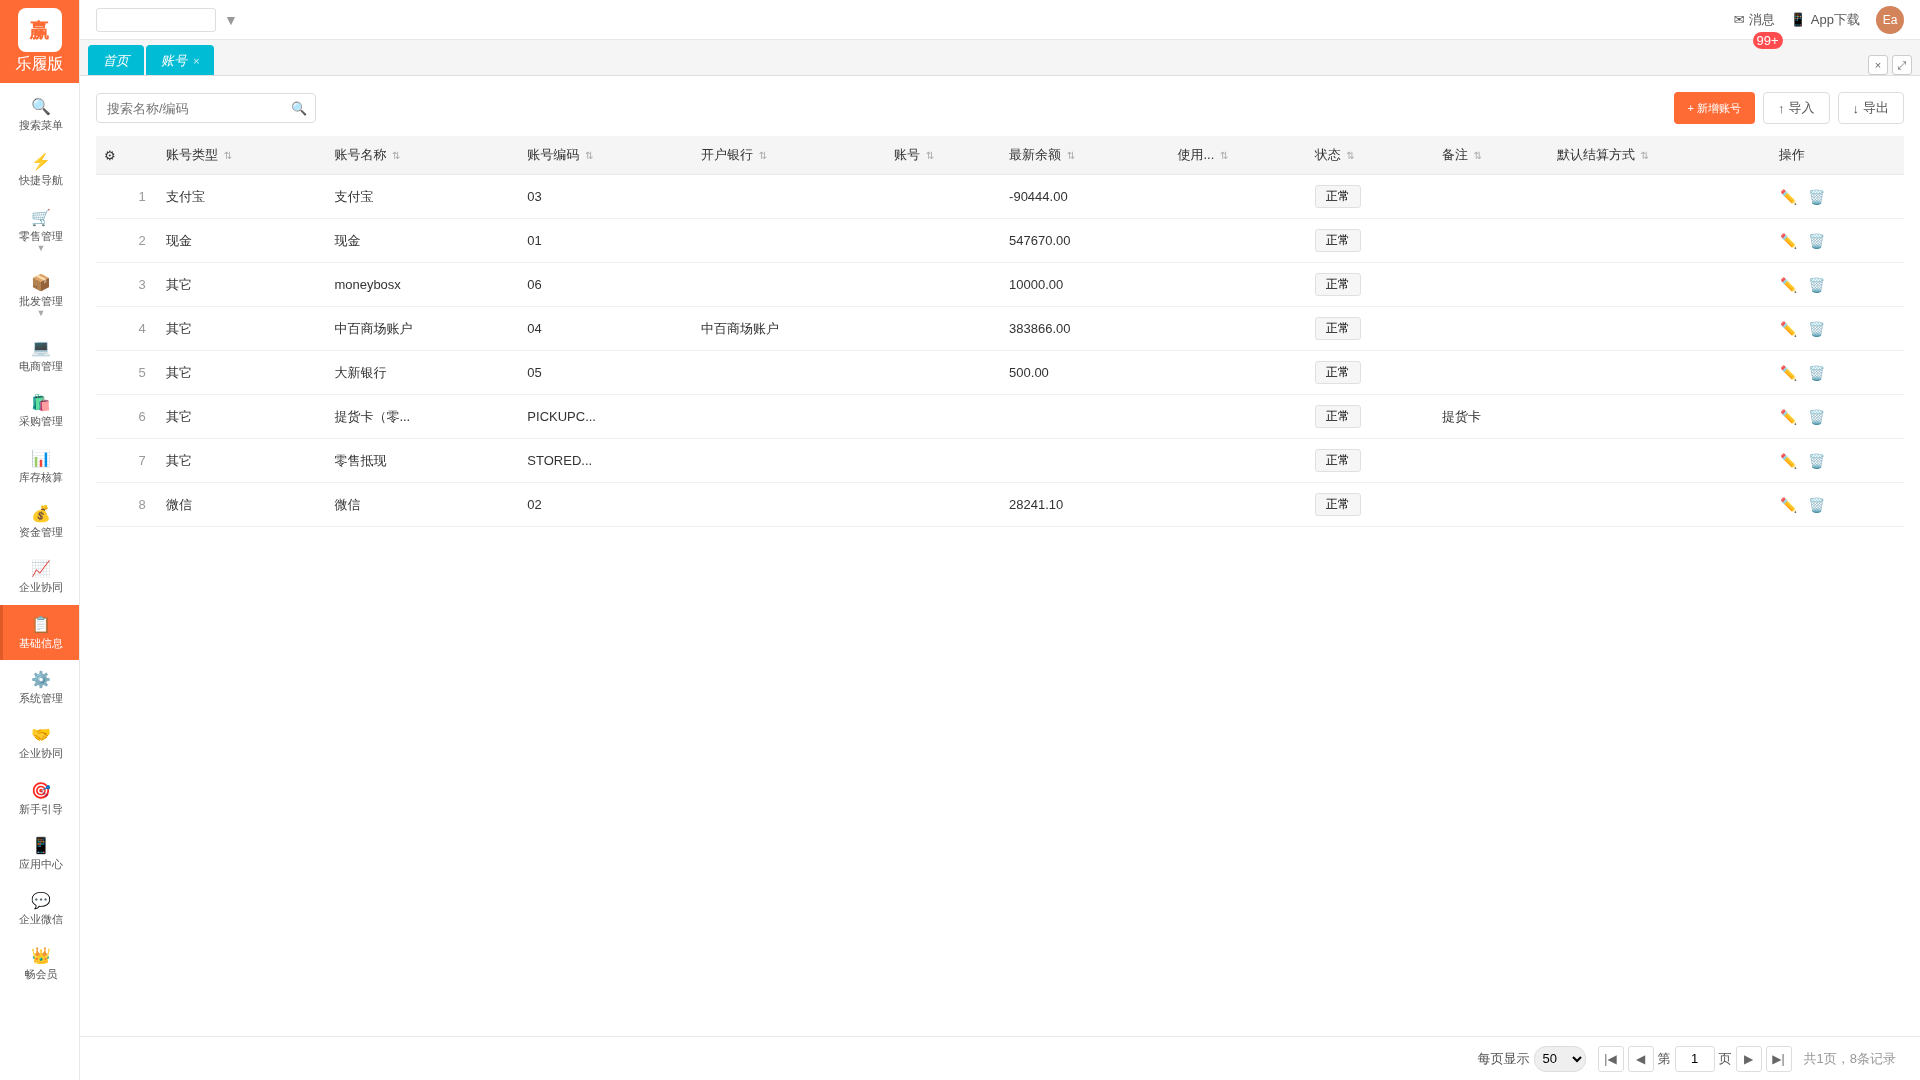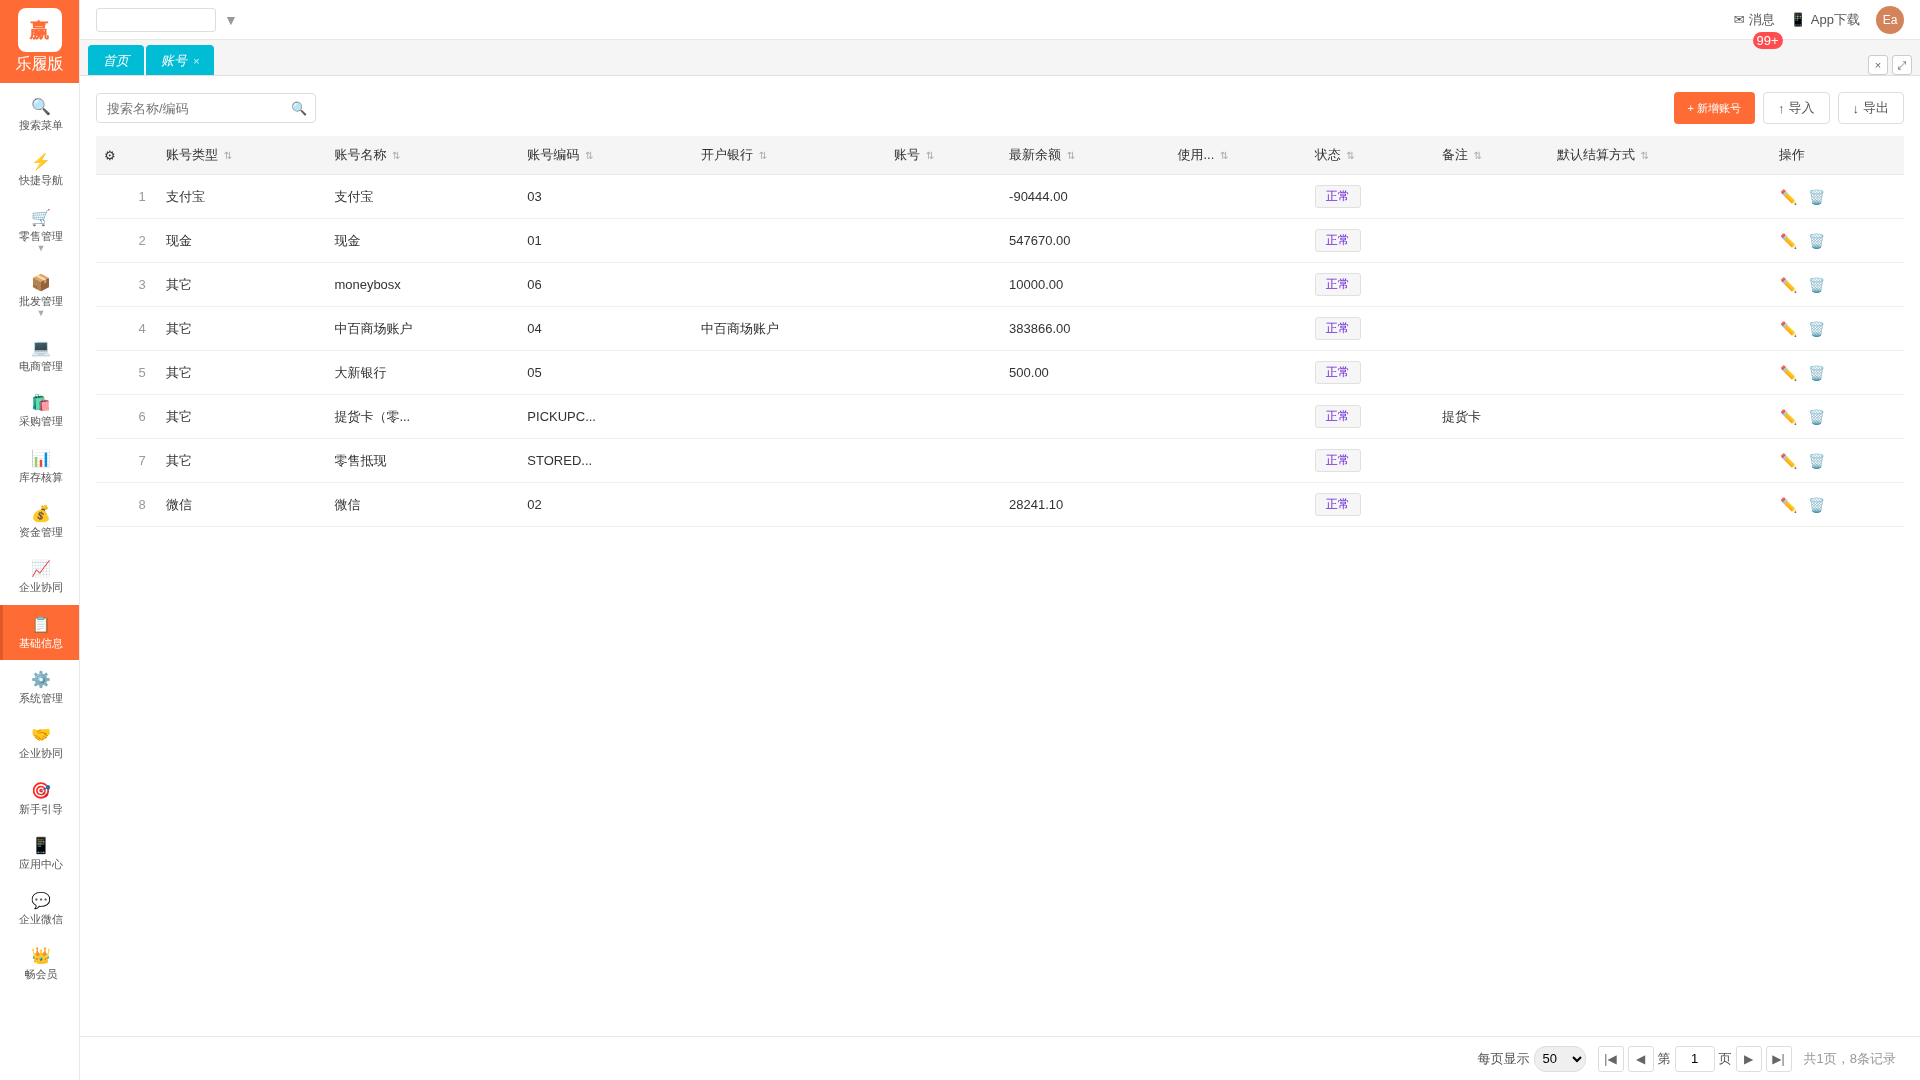--- a/index.html
+++ b/index.html
@@ -52,21 +52,21 @@
     .btn-add { background: #ff6b35; color: #fff; border: none; padding: 6px 14px; border-radius: 4px; cursor: pointer; font-size: 11px; display: flex; align-items: center; gap: 4px; }
     .btn-outline { background: #fff; color: #555; border: 1px solid #ddd; padding: 6px 14px; border-radius: 4px; cursor: pointer; font-size: 13px; display: flex; align-items: center; gap: 4px; }
 
     
     table { width: 100%; border-collapse: collapse; font-size: 13px; }
     thead tr { background: #f5f5f5; }
     th { padding: 10px 8px; text-align: left; font-weight: 500; color: #333; border-bottom: 1px solid #e8e8e8; white-space: nowrap; }
     th .sort-icon { color: #aaa; font-size: 10px; margin-left: 2px; }
     td { padding: 10px 8px; border-bottom: 1px solid #f0f0f0; color: #333; white-space: nowrap; }
     .row-num { color: #999; text-align: center; width: 32px; }
-    .status-badge { display: inline-block; padding: 2px 10px; border-radius: 3px; font-size: 12px; background: #f6f6f6; color: #6d28d9; border: 1px solid #e0e0e0; }
+    .status-badge { display: inline-block; padding: 2px 10px; border-radius: 3px; font-size: 12px; background: #f6f6f6; color: #000000; border: 1px solid #e0e0e0; }
     .action-btns { display: flex; gap: 6px; }
     .act-btn { background: none; border: none; cursor: pointer; color: #999; font-size: 14px; padding: 2px; }
     .gear-cell { width: 30px; }
 
     
     .pagination-bar { position: fixed; bottom: 0; left: 80px; right: 0; height: 44px; background: #fff; border-top: 1px solid #e8e8e8; display: flex; align-items: center; justify-content: flex-end; padding: 0 24px; gap: 12px; font-size: 13px; color: #555; }
     .page-size-wrap { display: flex; align-items: center; gap: 4px; }
     .page-size-select { height: 26px; border: 1px solid #ddd; border-radius: 12px; padding: 0 4px; font-size: 13px; }
     .page-nav { display: flex; align-items: center; gap: 4px; }
     .page-nav-btn { width: 26px; height: 26px; border: 1px solid #ddd; border-radius: 3px; background: #fff; cursor: pointer; display: flex; align-items: center; justify-content: center; color: #666; font-size: 12px; }

